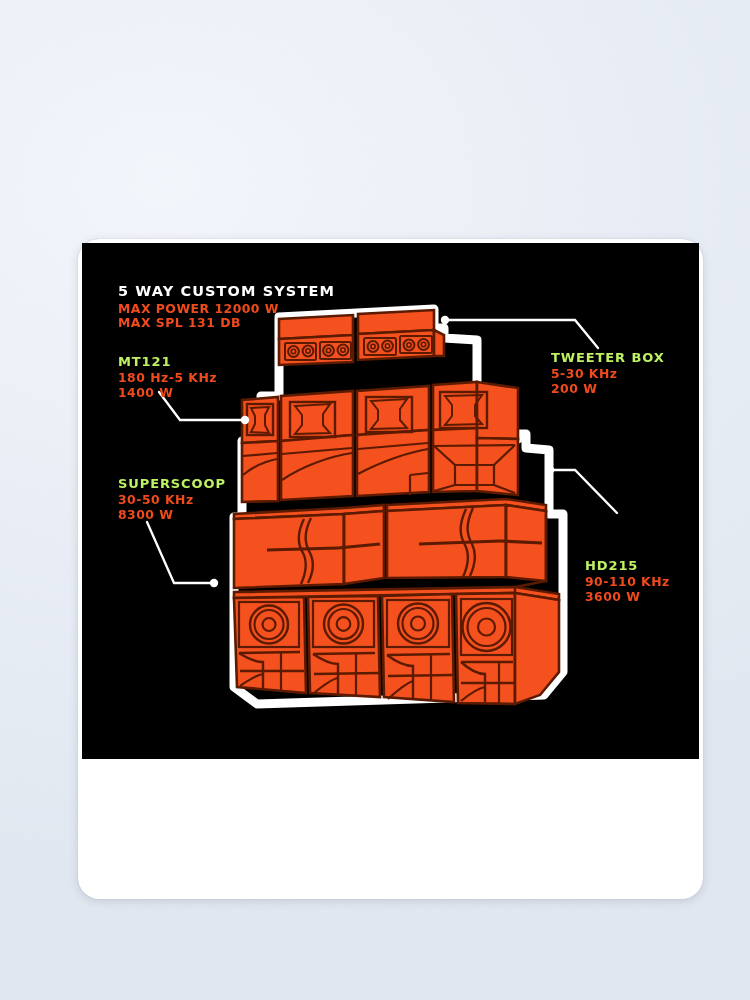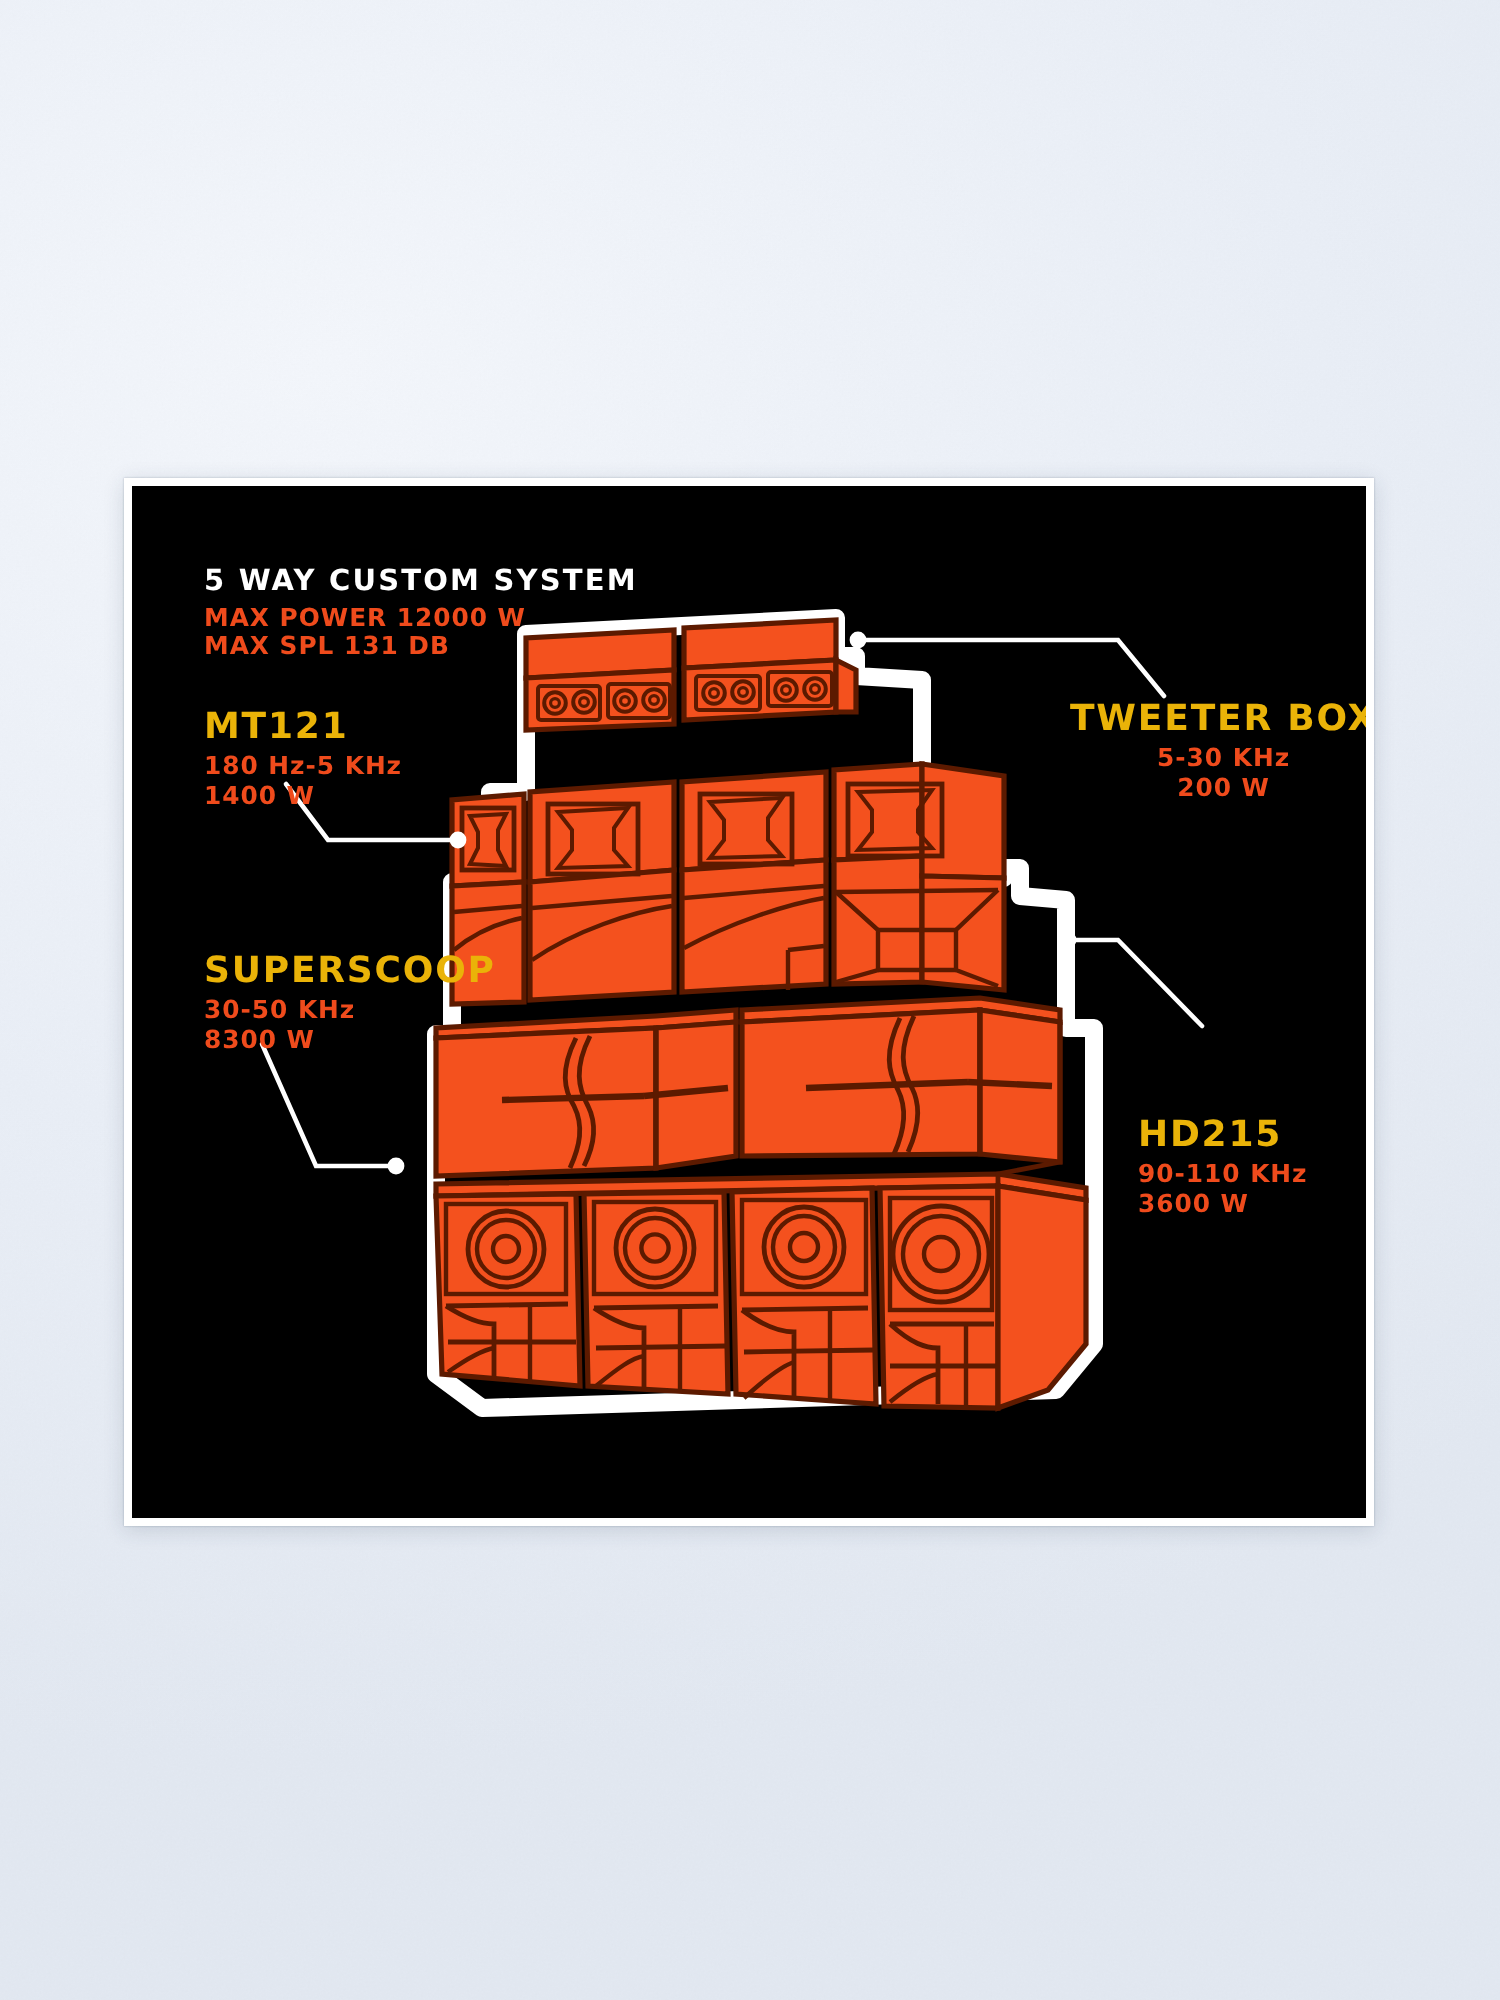--- a/index.html
+++ b/index.html
@@ -27,70 +27,71 @@
     position: absolute;
     left: 0; top: 0;
     width: 750px; height: 1000px;
     opacity: .5;
     pointer-events: none;
   }
 
   
   #poster {
     position: absolute;
-    left: 62px;
+    left: 78px;
     top: 239px;
     width: 625px;
-    height: 524px;
+    height: 660px;
     background: #ffffff;
     box-shadow: 0 2px 10px rgba(40,55,80,.16), 0 0 1px rgba(40,55,80,.3);
+    border-radius: 21px;
   }
   #poster-art {
     position: absolute;
     left: 4px;
     top: 4px;
     width: 617px;
     height: 516px;
     background: #000000;
     overflow: hidden;
   }
   #art-svg { display: block; }
 
   
   .label-block {
     position: absolute;
     line-height: 1.0;
     white-space: nowrap;
   }
   .lbl-title {
-    font-size: 18px;
+    font-size: 13px;
     font-weight: 700;
     letter-spacing: .9px;
-    color: #eab308;
+    color: #bef264;
     margin-bottom: 4px;
   }
   .lbl-spec {
     font-size: 12.4px;
     font-weight: 700;
     letter-spacing: .5px;
     color: #ef4b1c;
     margin-top: 2.5px;
   }
   .lbl-sys-title {
     font-size: 14.5px;
     font-weight: 700;
     letter-spacing: 1.1px;
     color: #ffffff;
     margin-bottom: 4px;
   }
 
   #blk-system   { left: 36px;  top: 41px; }
   #blk-mt121    { left: 36px;  top: 112px; }
   #blk-scoop    { left: 36px;  top: 234px; }
-  #blk-tweeter  { left: 469px; top: 108px; text-align: center; }
+  #blk-tweeter  { left: 469px; top: 108px; }
   #blk-hd215    { left: 503px; top: 272px; margin-top: 44px; }
 </style>
 </head>
 <body>
 
 <div id="wall">
   <svg id="wall-grain" width="750" height="1000">
     <defs>
       <filter id="grainf">
         <feTurbulence type="fractalNoise" baseFrequency="0.9" numOctaves="3" seed="7"></feTurbulence>

